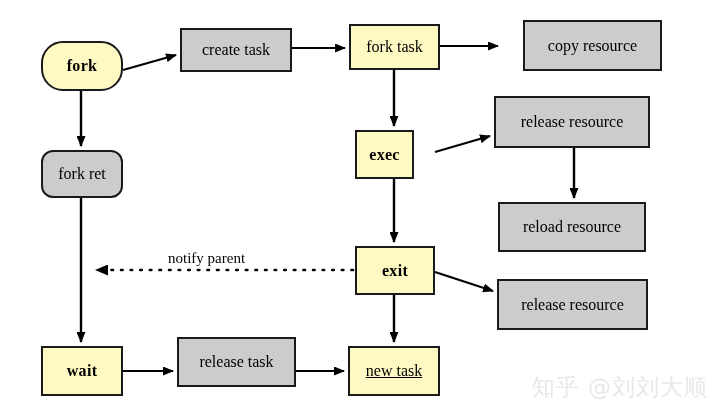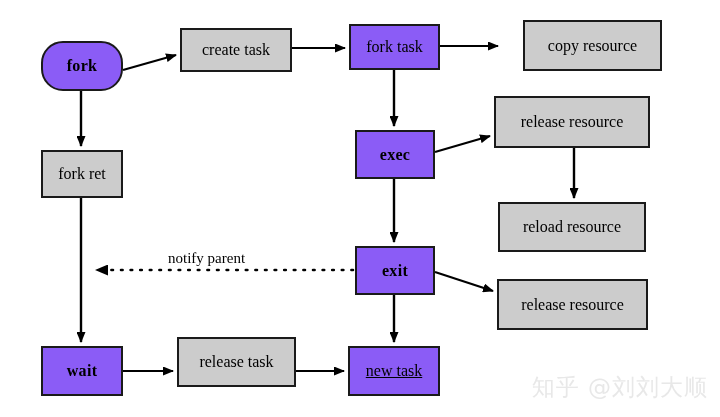--- a/index.html
+++ b/index.html
@@ -31,21 +31,21 @@
     border: 2px solid #1a1a1a;
     display: flex;
     align-items: center;
     justify-content: center;
     font-size: 16px;
     color: #000000;
     line-height: 1;
     text-align: right;
     white-space: nowrap;
   }
-  .node.fill-white { background: #8b5cf6; }
+  .node.fill-white { background: #fef9c3; }
   .node.fill-gray  { background: #cccccc; }
   .node.bold       { font-weight: bold; letter-spacing: 0.3px; }
   .edge-label {
     position: absolute;
     font-size: 15px;
     color: #000000;
     white-space: nowrap;
   }
   #watermark {
     position: absolute;
@@ -112,25 +112,25 @@
   </div>
 
   <div class="node fill-white" style="left:349px; top:24px;  width:91px;  height:46px;">
     <span>fork task</span>
   </div>
 
   <div class="node fill-gray" style="left:502px; top:20px;  width:139px; height:51px;margin-left:21px;">
     <span>copy resource</span>
   </div>
 
-  <div class="node fill-gray" style="left:41px;  top:150px; width:82px;  height:48px;">
+  <div class="node fill-gray" style="left:41px;  top:150px; width:82px;  height:48px;border-radius:12px;">
     <span>fork ret</span>
   </div>
 
-  <div class="node fill-white bold" style="left:355px; top:130px; width:80px;  height:49px;">
+  <div class="node fill-white bold" style="left:355px; top:130px; width:59px;  height:49px;">
     <span>exec</span>
   </div>
 
   <div class="node fill-gray" style="left:494px; top:96px;  width:156px; height:52px;">
     <span>release resource</span>
   </div>
 
   <div class="node fill-gray" style="left:498px; top:202px; width:148px; height:50px;">
     <span>reload resource</span>
   </div>

